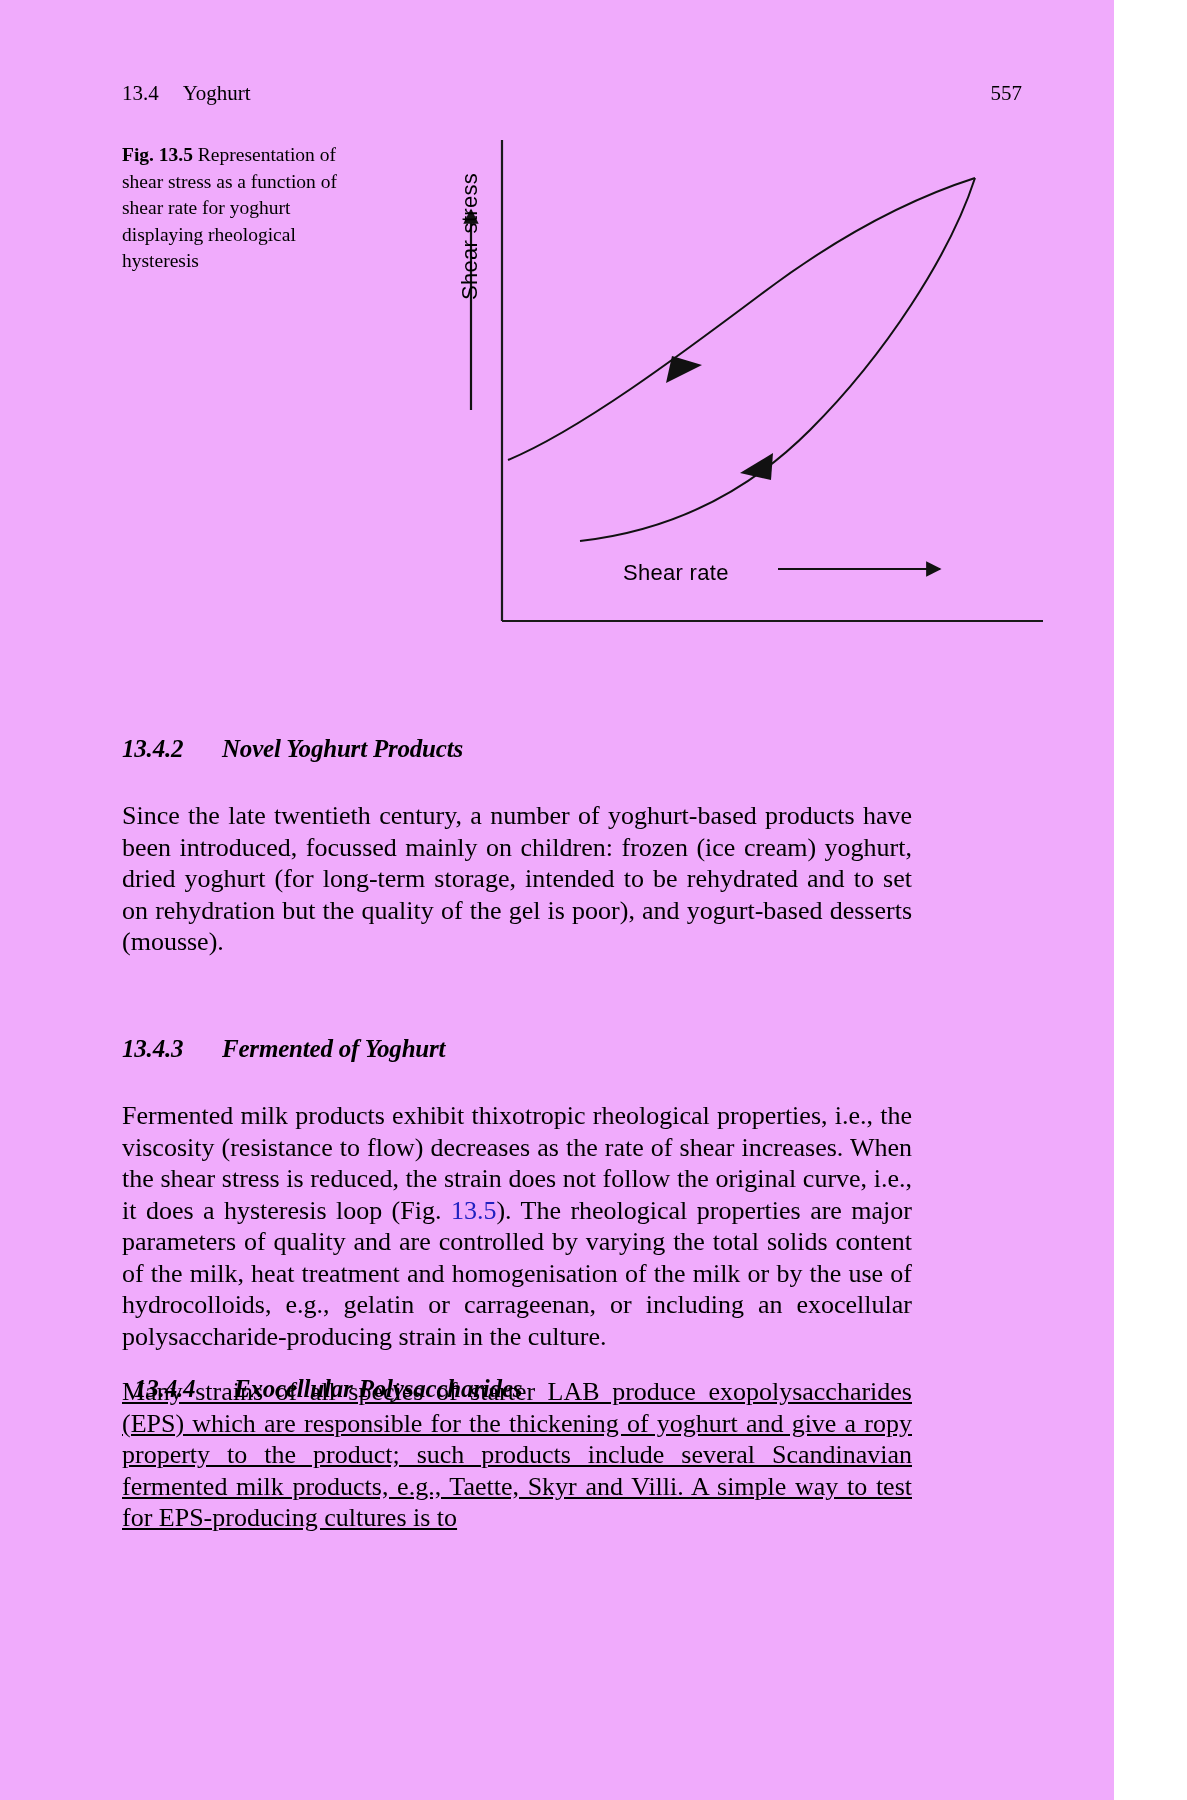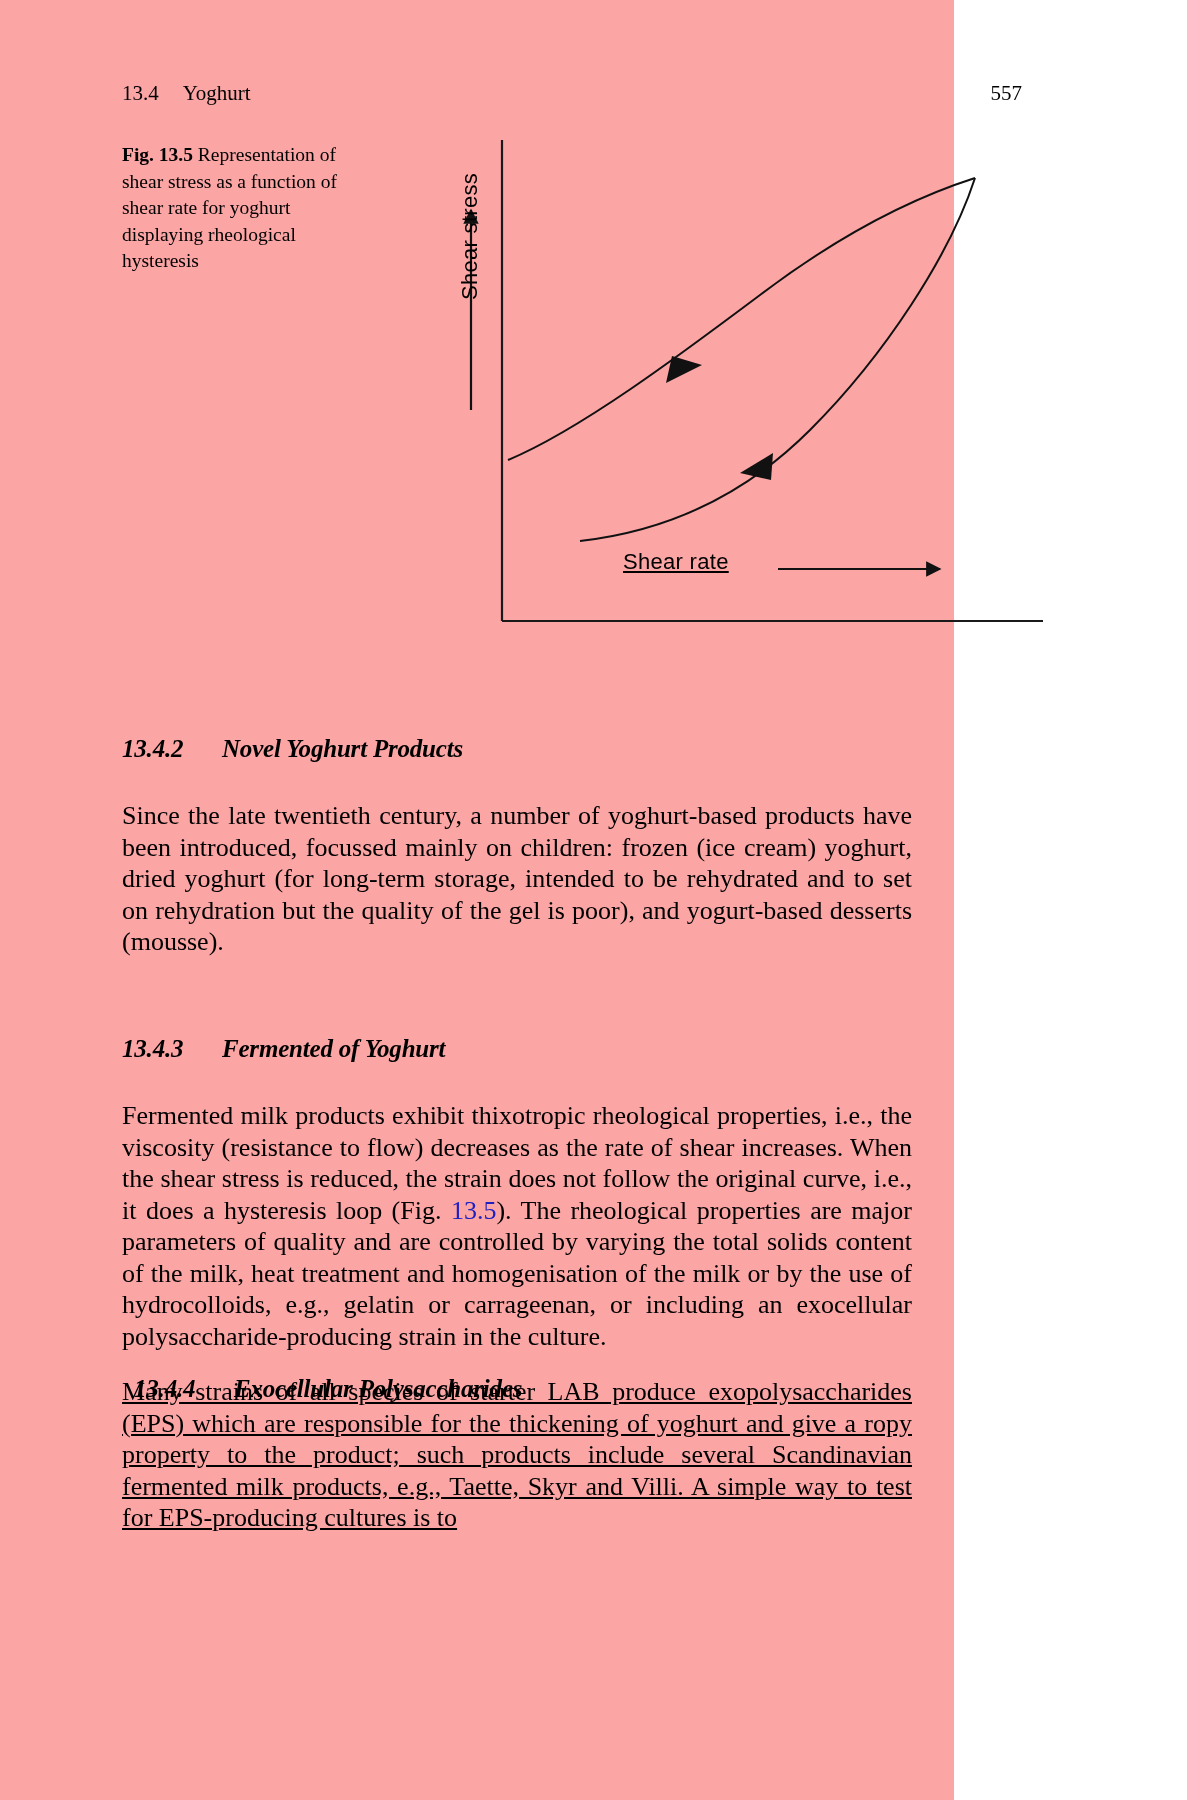--- a/index.html
+++ b/index.html
@@ -12,23 +12,23 @@
     height: 1800px;
     position: relative;
     font-family: "Liberation Serif", serif;
     color: #000000;
     overflow: hidden;
   }
 
   .page {
     position: absolute;
     left: 0; top: 0;
-    width: 954px;
+    width: 1114px;
     height: 1800px;
-    background: #fca5a5;
+    background: #f0abfc;
   }
 
   
   .runhead {
     position: absolute;
     left: 122px;
     top: 78px;
     width: 900px;
     height: 30px;
     font-size: 21px;
@@ -98,26 +98,25 @@
     letter-spacing: 0.3px;
     transform: rotate(-90deg);
     transform-origin: 0 0;
     white-space: nowrap;
     text-align: left;
   }
 
   .xlabel {
     position: absolute;
     left: 193px;
-    top: 419px;
+    top: 430px;
     font-family: "Liberation Sans", sans-serif;
     font-size: 22px;
     letter-spacing: 0.3px;
     white-space: nowrap;
-    text-decoration: underline;
   }
 
   
   .h3 {
     position: absolute;
     left: 122px;
     font-family: "Liberation Serif", serif;
     font-weight: bold;
     font-style: italic;
     font-size: 25px;

